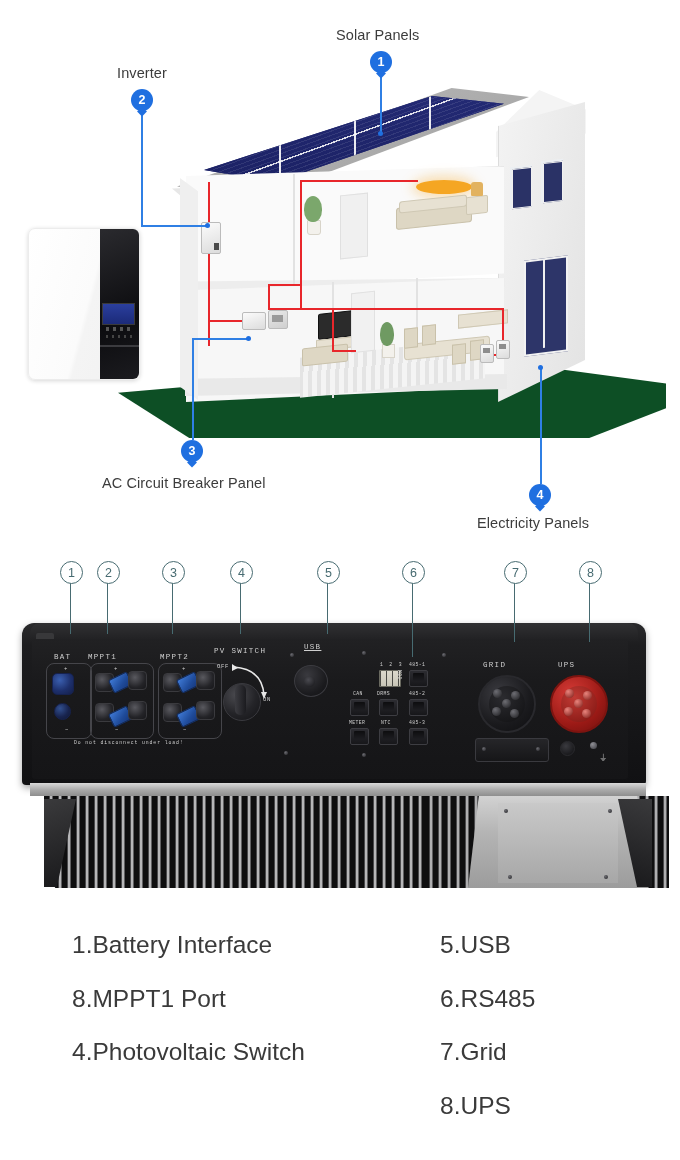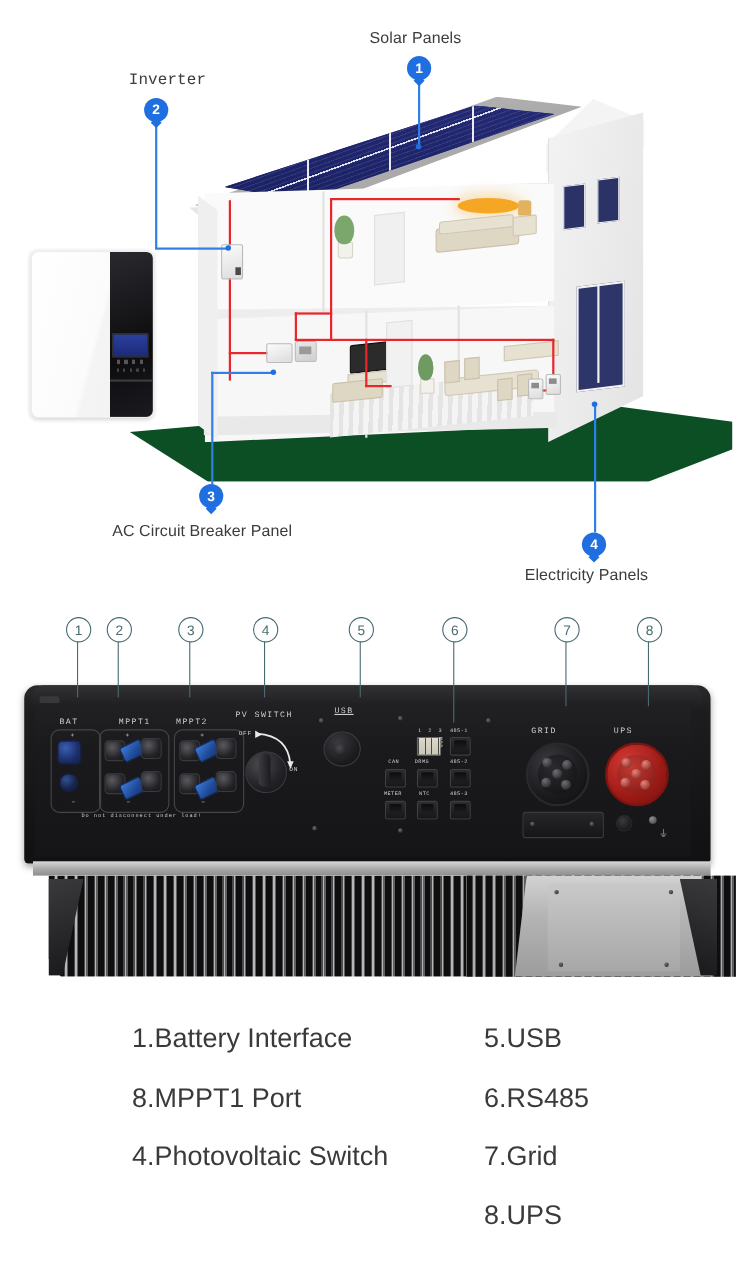--- a/index.html
+++ b/index.html
@@ -320,21 +320,21 @@
     <div class="inv-btns"></div>
     <div class="inv-btns2"></div>
     <div class="inv-seam"></div>
   </div>
 
   <div class="callout-label nosel" style="left:336px;top:27px;">Solar Panels</div>
   <div class="badge nosel" style="left:370px;top:51px;">1</div>
   <div class="leader v" style="left:380px;top:73px;height:60px;"></div>
   <div class="leaddot" style="left:378px;top:131px;"></div>
 
-  <div class="callout-label nosel" style="left:117px;top:65px;font-family:Liberation Mono, monospace;">Inverter</div>
+  <div class="callout-label nosel" style="left:117px;top:65px;">Inverter</div>
   <div class="badge nosel" style="left:131px;top:89px;">2</div>
   <div class="leader v" style="left:141px;top:111px;height:115px;"></div>
   <div class="leader h" style="left:141px;top:225px;width:68px;"></div>
   <div class="leaddot" style="left:205px;top:223px;"></div>
 
   <div class="leader h" style="left:192px;top:338px;width:58px;"></div>
   <div class="leader v" style="left:192px;top:338px;height:102px;"></div>
   <div class="leaddot" style="left:246px;top:336px;"></div>
   <div class="badge nosel" style="left:181px;top:440px;">3</div>
   <div class="callout-label nosel" style="left:102px;top:475px;">AC Circuit Breaker Panel</div>
@@ -376,21 +376,21 @@
   <div class="face-notch"></div>
   <div class="chassis-face">
 
     <div class="plabel" style="left:22px;top:14px;">BAT</div>
     <div class="plabel sm" style="left:32px;top:26px;">+</div>
     <div class="portgroup" style="left:14px;top:24px;width:44px;height:74px;border-radius:8px;"></div>
     <div class="bat-conn" style="left:20px;top:34px;"></div>
     <div class="bat-conn small" style="left:22px;top:64px;"></div>
     <div class="plabel sm" style="left:33px;top:87px;">−</div>
 
-    <div class="plabel" style="left:76px;top:14px;">MPPT1</div>
+    <div class="plabel" style="left:56px;top:14px;">MPPT1</div>
     <div class="plabel sm" style="left:82px;top:26px;">+</div>
     <div class="portgroup" style="left:58px;top:24px;width:62px;height:74px;border-radius:8px;"></div>
     <div class="mc4" style="left:63px;top:34px;"></div>
     <div class="mc4-blue" style="left:78px;top:36px;"></div>
     <div class="mc4" style="left:96px;top:32px;"></div>
     <div class="mc4" style="left:63px;top:64px;"></div>
     <div class="mc4-blue" style="left:78px;top:70px;"></div>
     <div class="mc4" style="left:96px;top:62px;"></div>
     <div class="plabel sm" style="left:83px;top:87px;">−</div>
 
@@ -490,21 +490,21 @@
     <div class="screw sm" style="left:474px;top:26px;"></div>
     <div class="screw sm" style="left:578px;top:26px;"></div>
     <div class="screw sm" style="left:478px;top:92px;"></div>
     <div class="screw sm" style="left:574px;top:92px;"></div>
     <div class="hs-leftfoot"></div>
     <div class="hs-rightfoot"></div>
   </div>
 </div>
 
 <div id="legend">
-  <div class="legend-col" style="left:72px;top:8px;margin-left:48px;">
+  <div class="legend-col" style="left:72px;top:8px;">
     <div class="legend-item">1.Battery Interface</div>
     <div class="legend-item">8.MPPT1 Port</div>
     <div class="legend-item">4.Photovoltaic Switch</div>
   </div>
   <div class="legend-col" style="left:440px;top:8px;">
     <div class="legend-item">5.USB</div>
     <div class="legend-item">6.RS485</div>
     <div class="legend-item">7.Grid</div>
     <div class="legend-item">8.UPS</div>
   </div>

